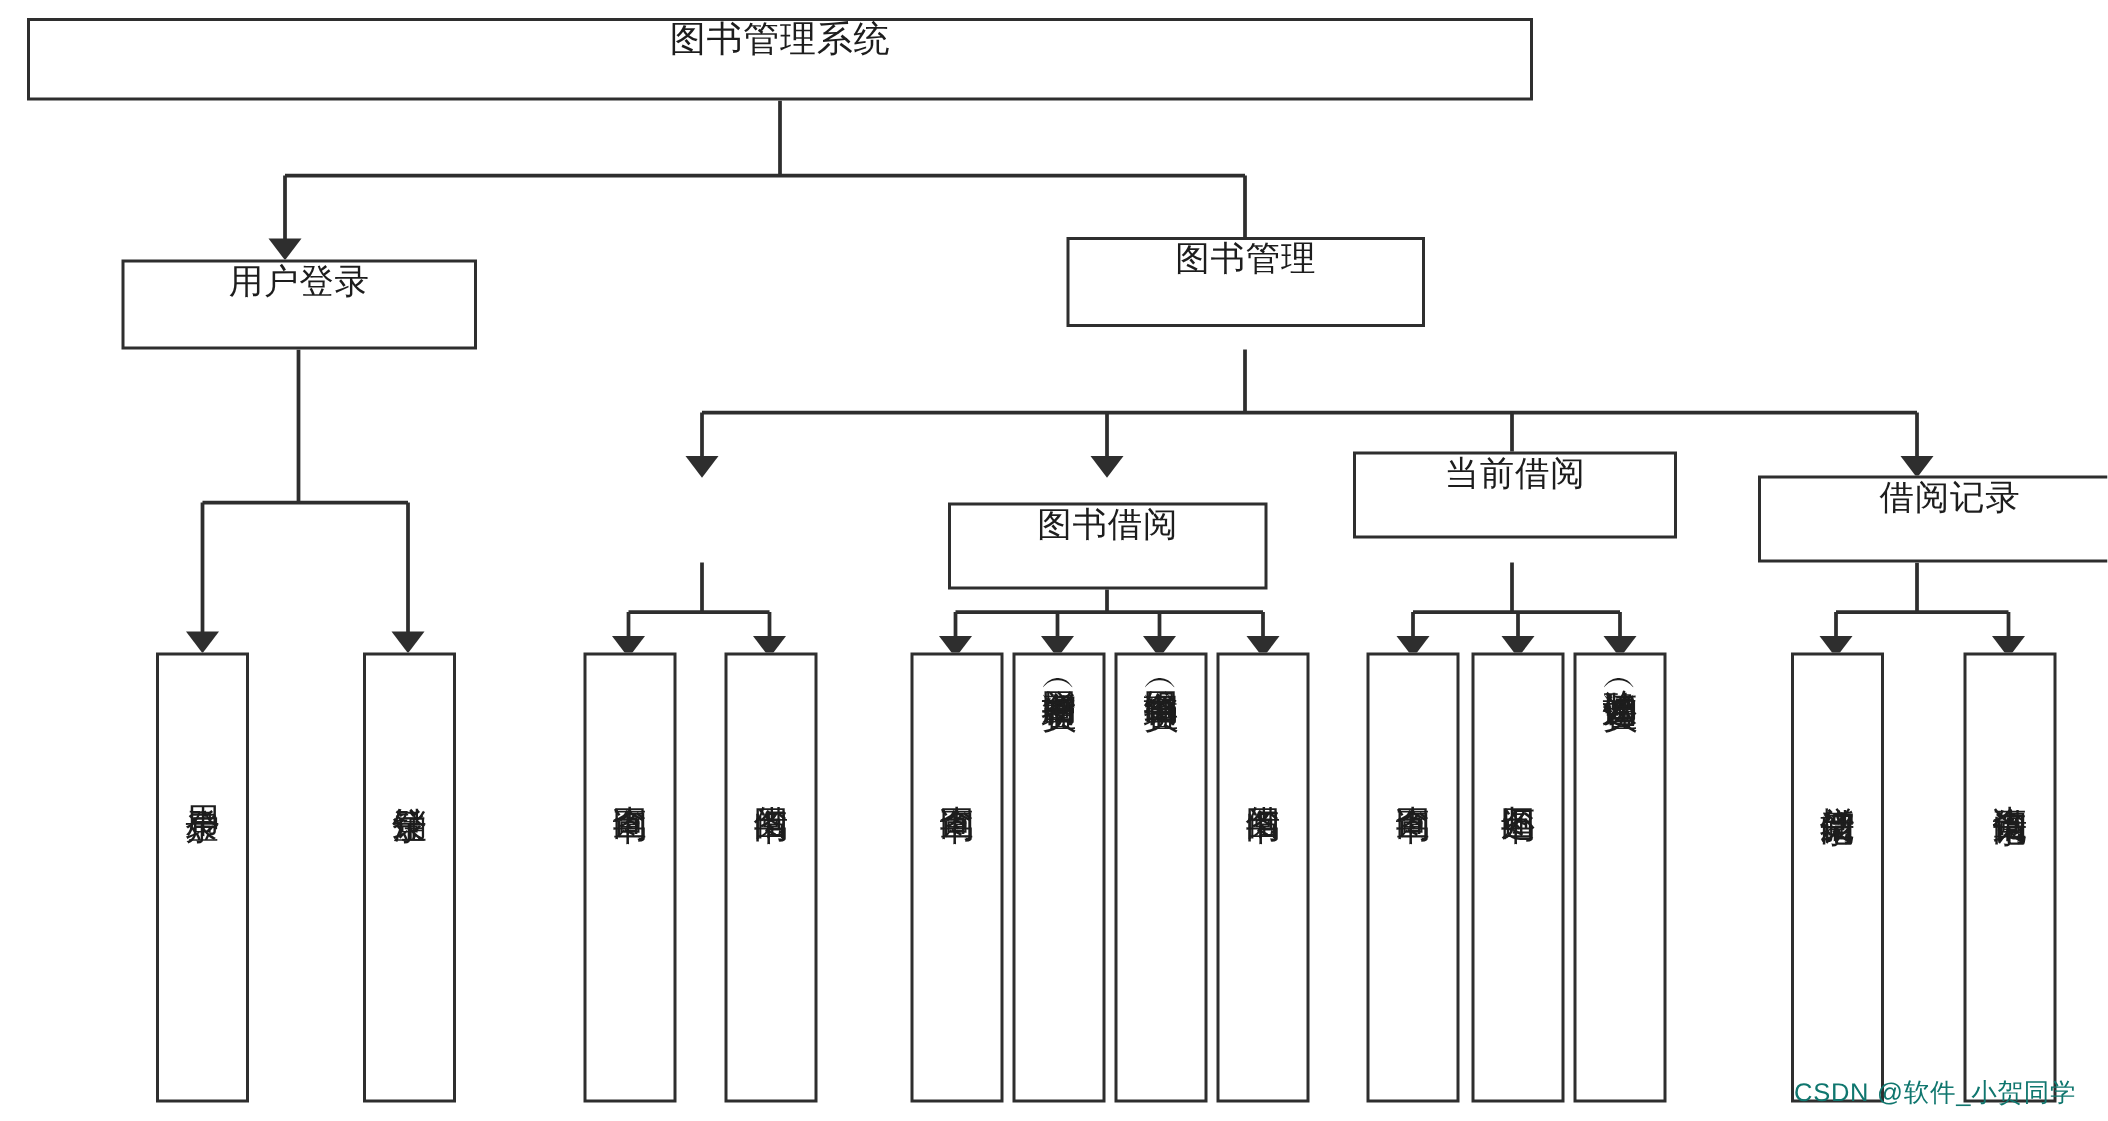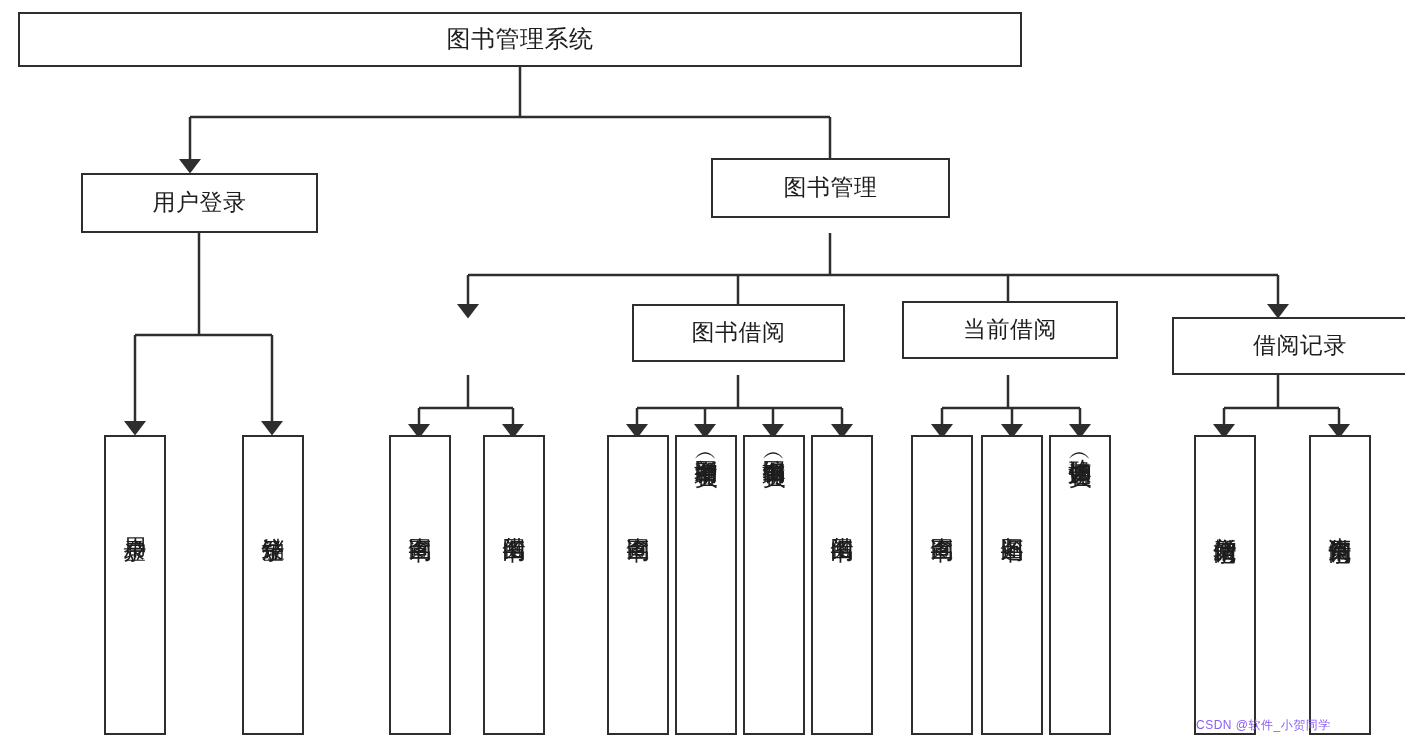--- a/index.html
+++ b/index.html
@@ -24,21 +24,21 @@
     width: 1405px;
     height: 747px;
     pointer-events: none;
   }
   .node {
     position: absolute;
     box-sizing: border-box;
     border: 2.5px solid #2e2e2e;
     background: #ffffff;
     display: flex;
-    align-items: center;
+    align-items: flex-start;
     justify-content: center;
     color: #1d1d1d;
   }
   .node.horiz {
     font-size: 23px;
     letter-spacing: 0.5px;
     line-height: 1.1;
   }
   .node.root {
     font-size: 24px;
@@ -55,22 +55,22 @@
     line-height: 1.18;
     letter-spacing: 1px;
     white-space: nowrap;
     color: #1d1d1d;
   }
   .vert .vert-label.mid {
     margin-top: 78px;
   }
   .watermark {
     position: absolute;
-    font-size: 12px;
-    color: #8b5cf6;
+    font-size: 17px;
+    color: #0f766e;
     letter-spacing: 0.5px;
     white-space: nowrap;
   }
 </style>
 </head>
 <body>
 
 <div id="canvas">
 
   <svg class="wires" viewBox="0 0 1405 747" xmlns="http://www.w3.org/2000/svg">
@@ -131,21 +131,21 @@
 
   <div class="node horiz" style="left:81px; top:173px; width:237px; height:60px;">
     <span>用户登录</span>
   </div>
 
   <div class="node horiz" style="left:711px; top:158px; width:239px; height:60px;">
     <span>图书管理</span>
   </div>
 
 
-  <div class="node horiz" style="left:632px; top:304px; width:213px; height:58px;">
+  <div class="node horiz" style="left:632px; top:335px; width:213px; height:58px;">
     <span>图书借阅</span>
   </div>
 
   <div class="node horiz" style="left:902px; top:301px; width:216px; height:58px;">
     <span>当前借阅</span>
   </div>
 
   <div class="node horiz" style="left:1172px; top:317px; width:256px; height:58px;">
     <span>借阅记录</span>
   </div>

